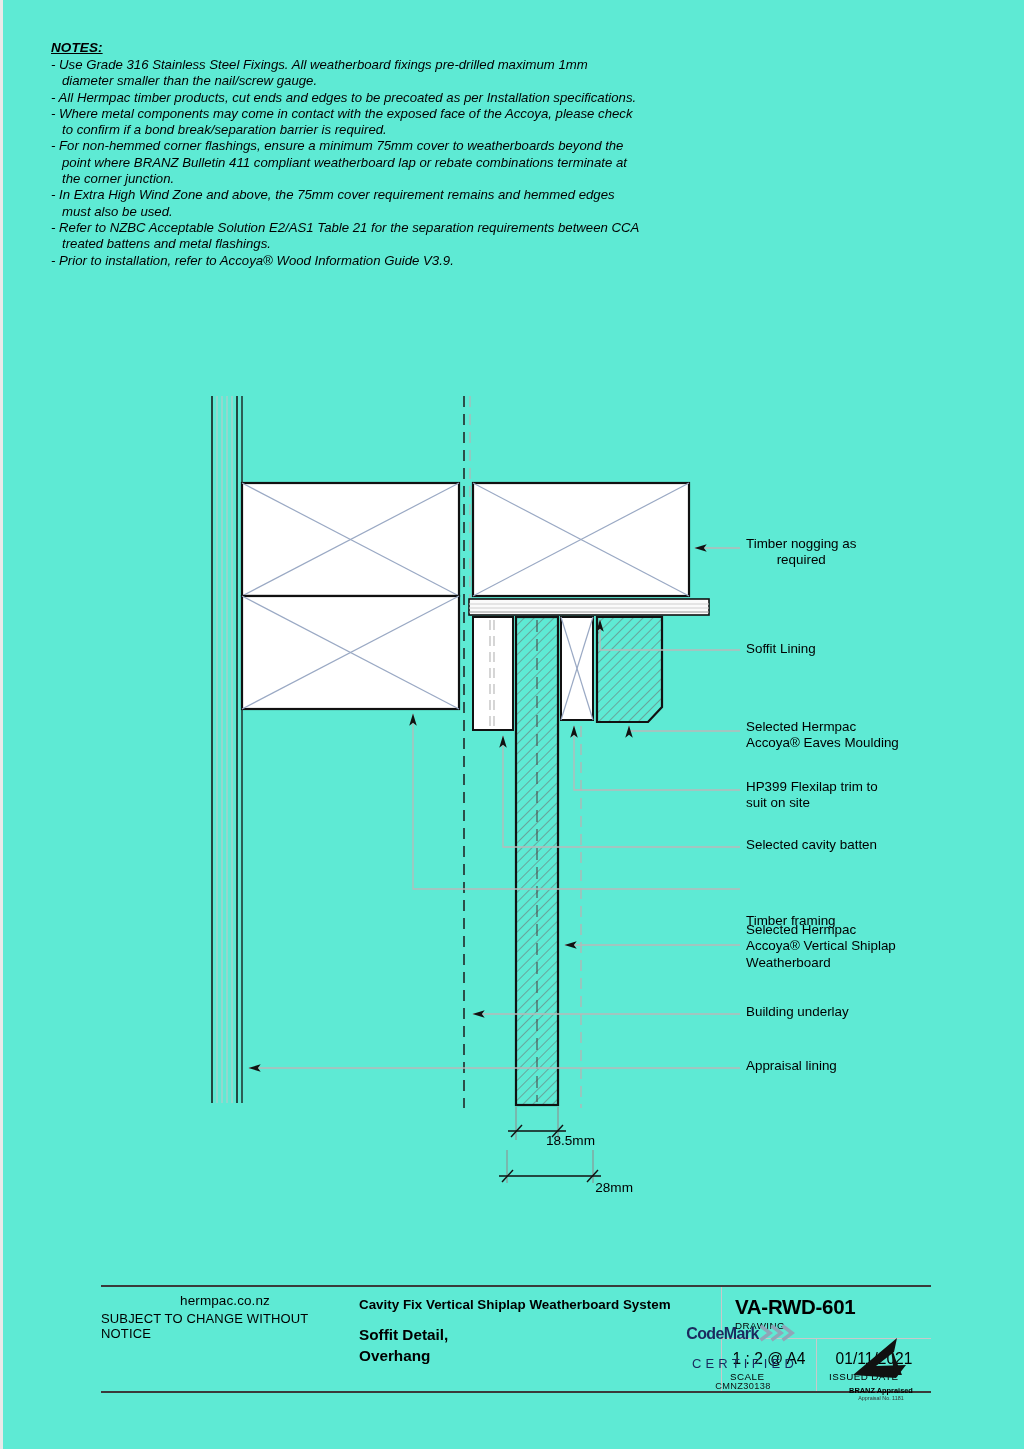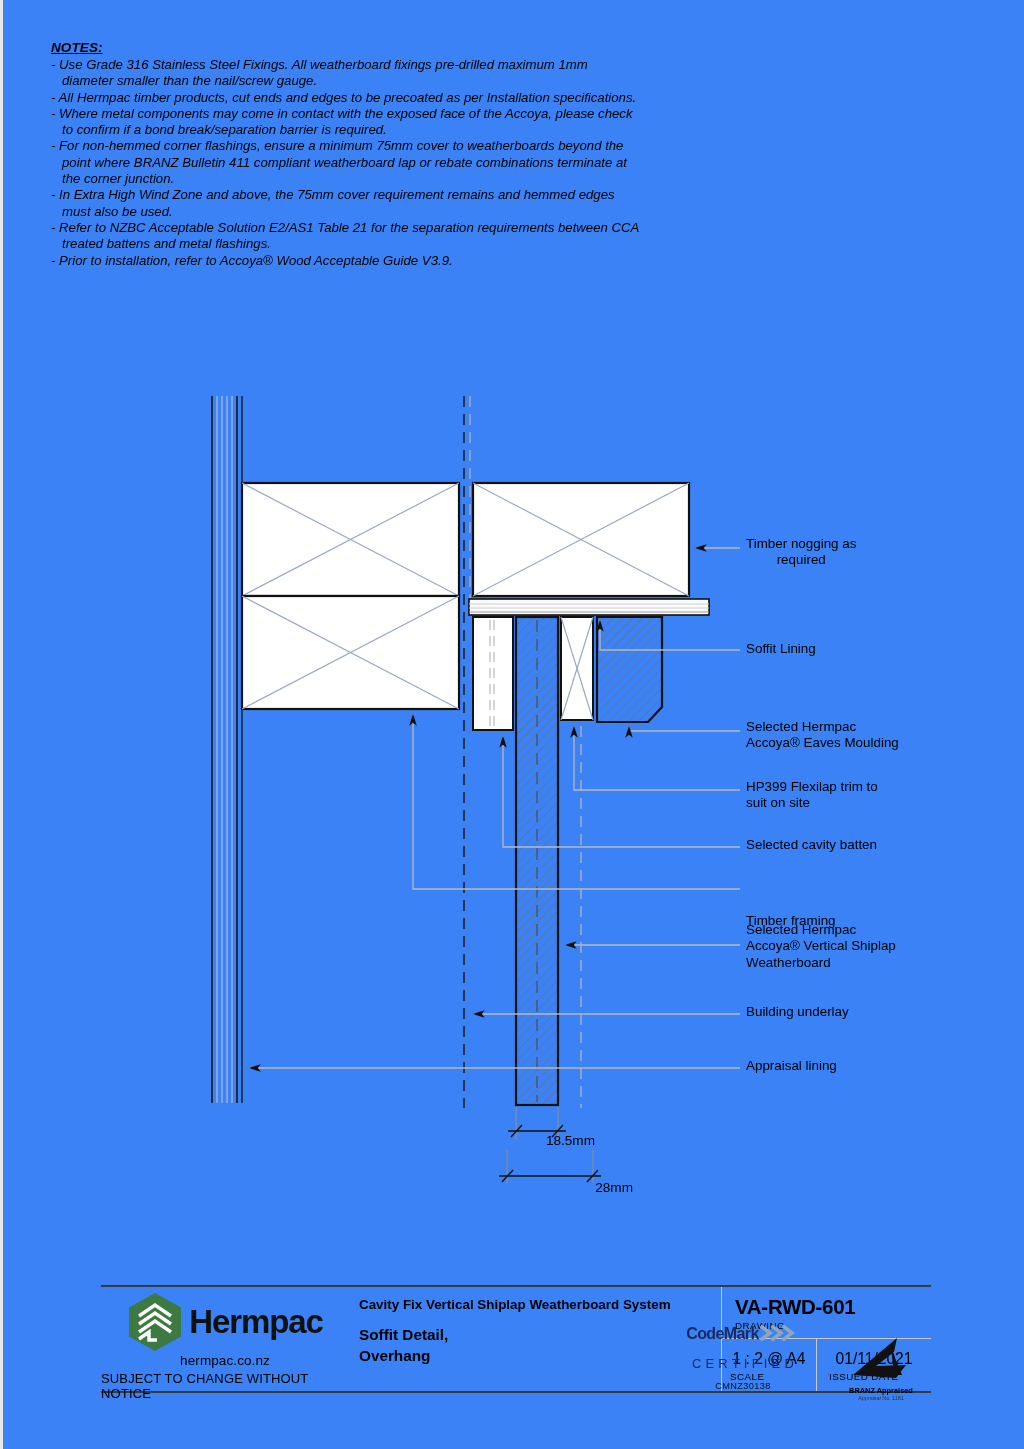--- a/index.html
+++ b/index.html
@@ -9,21 +9,21 @@
     background: #ffffff;
   }
   body {
     font-family: "Liberation Sans", sans-serif;
     color: #000;
   }
   #page {
     position: relative;
     width: 1024px;
     height: 1449px;
-    background: #3b82f6;
+    background: #5eead4;
     overflow: hidden;
     border-left: 3px solid #e9e9e9;
     box-sizing: border-box;
   }
 
   
   #notes {
     position: absolute;
     left: 48px;
     top: 40px;
@@ -240,21 +240,21 @@
         <div class="note-line">- All Hermpac timber products, cut ends and edges to be precoated as per Installation specifications.</div>
         <div class="note-line">- Where metal components may come in contact with the exposed face of the Accoya, please check</div>
         <div class="note-line">   to confirm if a bond break/separation barrier is required.</div>
         <div class="note-line">- For non-hemmed corner flashings, ensure a minimum 75mm cover to weatherboards beyond the</div>
         <div class="note-line">   point where BRANZ Bulletin 411 compliant weatherboard lap or rebate combinations terminate at</div>
         <div class="note-line">   the corner junction.</div>
         <div class="note-line">- In Extra High Wind Zone and above, the 75mm cover requirement remains and hemmed edges</div>
         <div class="note-line">   must also be used.</div>
         <div class="note-line">- Refer to NZBC Acceptable Solution E2/AS1 Table 21 for the separation requirements between CCA</div>
         <div class="note-line">   treated battens and metal flashings.</div>
-        <div class="note-line">- Prior to installation, refer to Accoya® Wood Acceptable Guide V3.9.</div>
+        <div class="note-line">- Prior to installation, refer to Accoya® Wood Information Guide V3.9.</div>
       </div>
   </div>
 
   <div id="drawing">
     <svg width="1024" height="1280" viewBox="0 0 1024 1280" xmlns="http://www.w3.org/2000/svg">
       <defs>
         <pattern id="hatch" width="7" height="7" patternTransform="rotate(45)" patternUnits="userSpaceOnUse">
           <line x1="0" y1="0" x2="0" y2="7" stroke="#6e6e6e" stroke-width="1.1"></line>
         </pattern>
         <marker id="arrHead" markerWidth="10" markerHeight="10" refX="9" refY="3.2" orient="auto">
@@ -380,32 +380,20 @@
 
     <div id="dim-layer">
         <div class="dimtext" style="left: 472px; top: 1133px; width: 120px;">18.5mm</div>
         <div class="dimtext" style="left: 470px; top: 1180px; width: 160px;">28mm</div>
       </div>
   </div>
 
   <div id="titleblock">
 
     <div id="tb-left">
-      <div id="logo-row">
-        <svg id="logo-mark" viewBox="0 0 56 60">
-          <polygon points="28,1 54,15.5 54,44.5 28,59 2,44.5 2,15.5" fill="#3d7a42"></polygon>
-          <g fill="none" stroke="#ffffff" stroke-width="3.4" stroke-linejoin="miter">
-            <polyline points="12,24 28,13 44,24"></polyline>
-            <polyline points="12,32 28,21 44,32"></polyline>
-            <polyline points="12,40 28,29 44,40"></polyline>
-            <polyline points="12,47 22,40 22,48 30,48"></polyline>
-          </g>
-        </svg>
-        <div id="logo-word">Hermpac</div>
-      </div>
       <div id="tb-url">hermpac.co.nz</div>
       <div id="tb-subject">SUBJECT TO CHANGE WITHOUT NOTICE</div>
     </div>
 
     <div id="tb-mid">
       <div id="tb-system">Cavity Fix Vertical Shiplap Weatherboard System</div>
       <div id="tb-detail">Soffit Detail,
 Overhang</div>
 
       <div id="codemark">

